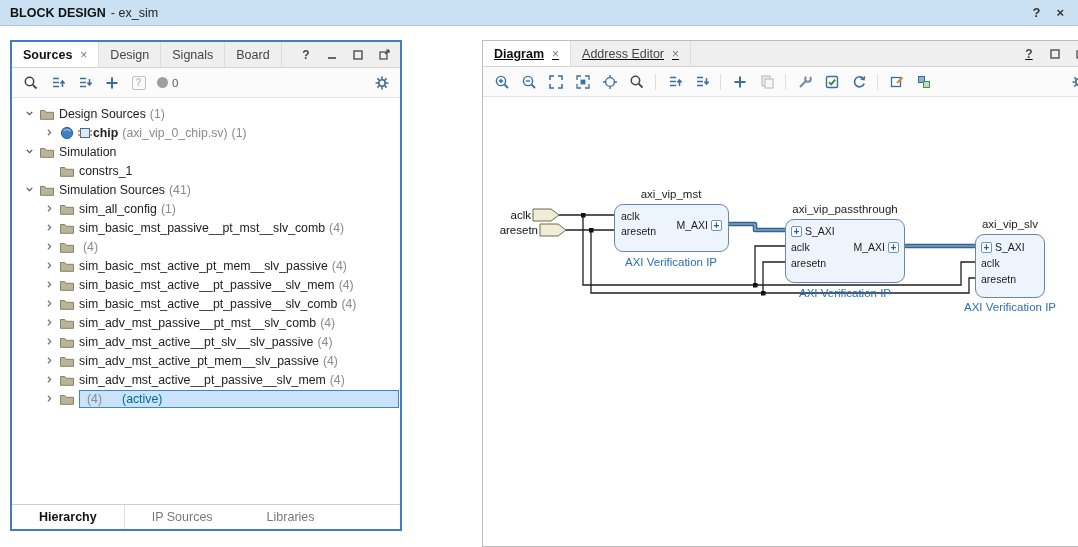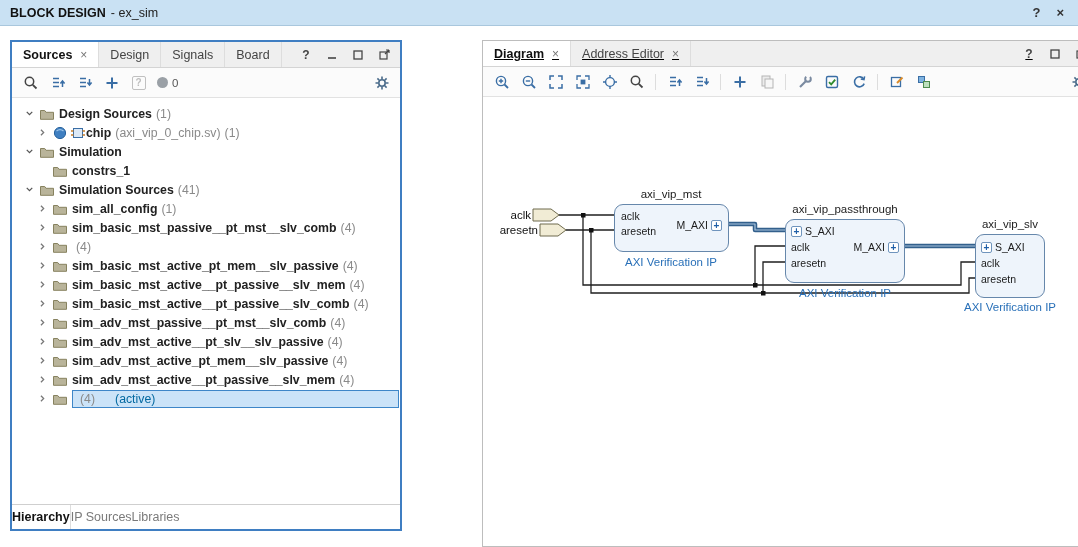--- a/index.html
+++ b/index.html
@@ -43,36 +43,36 @@
   .msgdot { width: 11px; height: 11px; border-radius: 50%; background: #9aa0a6;
     display: inline-block; }
   .msgcount { font-size: 11.5px; color: #555; }
   .qbox { width: 14px; height: 14px; border: 1px solid #c0c0c0; border-radius: 2px;
     color: #bdbdbd; font-size: 10px; font-weight: bold; display: flex;
     align-items: center; justify-content: center; }
 
   
   .tree { flex: 1; overflow: hidden; padding-top: 6px; font-size: 12.3px; }
   .trow { height: 19px; display: flex; align-items: center; white-space: nowrap; }
-  .lvl0 { padding-left: 10px; } .lvl1 { padding-left: 23px; }
+  .lvl0 { padding-left: 10px; } .lvl1 { padding-left: 30px; }
   .chev { width: 15px; height: 14px; display: flex; align-items: center; justify-content: center; flex: none; }
   .chev svg { width: 11px; height: 11px; }
   .ticon { width: 16px; height: 14px; margin: 0 4px 0 2px; flex: none; }
   .ticon svg { width: 16px; height: 14px; display: block; }
   .ticon.sm { width: 14px; margin-right: 2px; }
-  .tlabel { color: #222; font-weight: bold; }
+  .tlabel { color: #222; }
   .tlabel.bold { font-weight: bold; }
   .tcount, .tdetail { color: #8a8a8a; margin-left: 4px; }
   .tstatus { color: #0369a1; margin-left: 20px; }
   .selbox { display: flex; align-items: center; flex: 1; margin-right: 1px;
     background: #cbe3f8; border: 1px solid #3e86c8; padding: 0 3px; height: 18px; }
 
   .bottom-tabs { height: 25px; border-top: 1px solid #cfcfcf; display: flex;
     align-items: center; font-size: 12.5px; background: #ffffff; flex: none; }
-  .btab { padding: 0 0; color: #7a7a7a; height: 100%; display: flex; align-items: center; }
+  .btab { padding: 0 27px; color: #7a7a7a; height: 100%; display: flex; align-items: center; }
   .btab.active { font-weight: bold; color: #111; border-right: 1px solid #ddd; background: #fff; }
 
   
   .dcanvas { flex: 1; position: relative; background: #ffffff; overflow: hidden; }
   .wires { position: absolute; left: 0; top: 0; }
   .blk { position: absolute; background: #eef4fb; border: 1px solid #6687ab; border-radius: 9px; }
   .prow { position: absolute; font-size: 10.5px; color: #1a1a1a; height: 13px;
     display: flex; align-items: center; gap: 3px; white-space: nowrap; line-height: 13px; }
   .plusbox { width: 11px; height: 11px; border: 1px solid #6f94bd; background: #ffffff;
     color: #1f5fa8; font-size: 10px; line-height: 9px; text-align: center;

